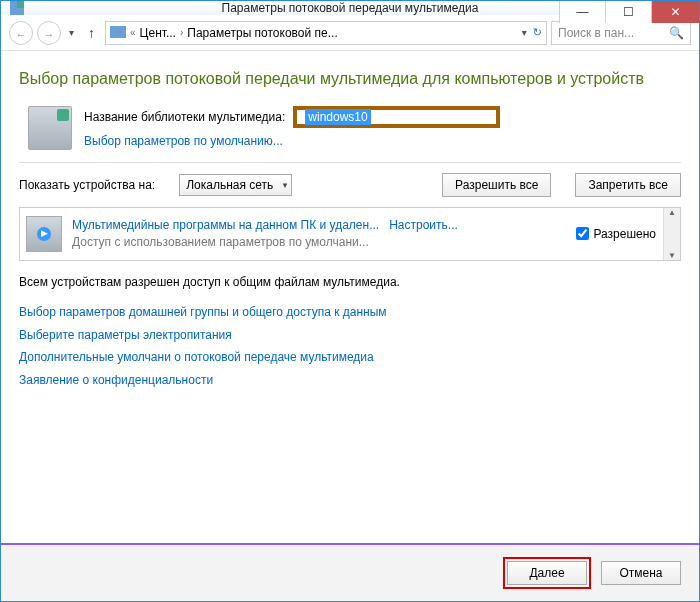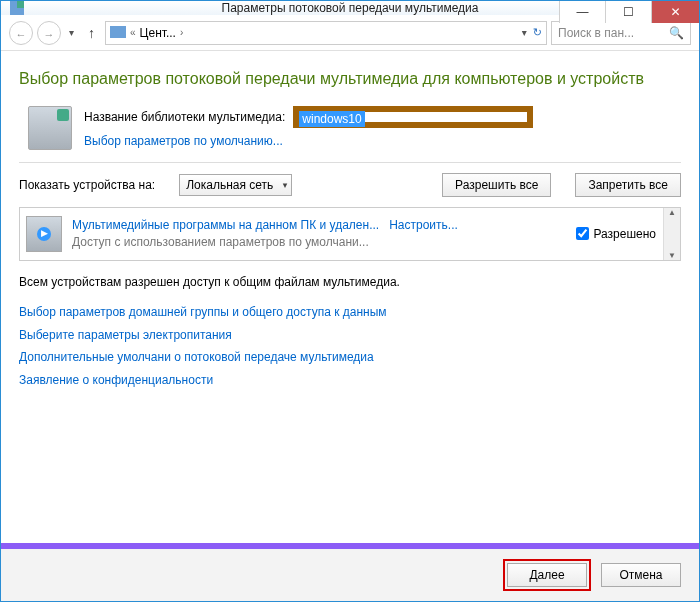--- a/index.html
+++ b/index.html
@@ -19,39 +19,39 @@
 .addressbar .chev { font-size: 10px; color: #555; margin-left: auto; }
 .addressbar .refresh { font-size: 11px; color: #2a6fbf; margin-left: 4px; }
 .searchbox { width: 140px; height: 24px; border: 1px solid #ccc; display: flex; align-items: center; font-size: 12px; color: #888; padding: 0 6px; justify-content: space-between; }
 .content { padding: 18px 18px 0 18px; }
 .heading { font-size: 16px; color: #4d7c0f; margin-bottom: 16px; line-height: 1.3; }
 .libblock { display: flex; gap: 12px; margin-left: 9px; }
 .libicon { width: 44px; height: 44px; background: linear-gradient(#d0d8e0,#a8b0b8); border: 1px solid #aaa; border-radius: 2px; position: relative; }
 .libicon::after { content: ""; position: absolute; top: 2px; right: 2px; width: 12px; height: 12px; background: #4a8; border-radius: 2px; }
 .libfields { flex: 1; font-size: 12px; }
 .librow { display: flex; align-items: center; gap: 8px; margin-bottom: 6px; }
-.libinput { width: 240px; height: 22px; border: 6px solid #a16207; padding: 0 0; font-size: 12px; }
+.libinput { width: 207px; height: 22px; border: 4px solid #a16207; padding: 0 8px; font-size: 12px; }
 .libinput .sel { background: #3399ff; color: #fff; padding: 1px 3px; }
 .link { color: #0066cc; cursor: pointer; }
 .hr { border: 0; border-top: 1px solid #ddd; margin: 12px 0 10px; }
 .showrow { display: flex; align-items: center; gap: 24px; font-size: 12px; margin-bottom: 10px; }
 .select { height: 22px; border: 1px solid #aaa; background: linear-gradient(#fff,#eee); padding: 0 18px 0 6px; font-size: 12px; display: flex; align-items: center; position: relative; }
 .select::after { content: "▾"; position: absolute; right: 4px; font-size: 9px; color: #444; }
 .btn { height: 24px; padding: 0 12px; border: 1px solid #aaa; background: linear-gradient(#fdfdfd,#ececec); font-size: 12px; display: flex; align-items: center; cursor: default; }
 .devicebox { border: 1px solid #ccc; height: 54px; display: flex; align-items: center; position: relative; font-size: 12px; padding: 4px 6px; gap: 10px; }
 .devicon { width: 36px; height: 36px; background: linear-gradient(#d0d8e0,#a8b0b8); border: 1px solid #aaa; position: relative; }
 .devicon::after { content: ""; position: absolute; top: 10px; left: 10px; width: 14px; height: 14px; border-radius: 50%; background: #3399ff; }
 .devicon::before { content: "▶"; position: absolute; top: 11px; left: 14px; font-size: 9px; color: #fff; z-index: 2; }
 .devtext { flex: 1; line-height: 1.4; }
 .devtext .gray { color: #777; }
 .allowcell { display: flex; align-items: center; gap: 4px; padding-right: 18px; }
 .scrolltrack { position: absolute; right: 0; top: 0; bottom: 0; width: 17px; background: #f0f0f0; border-left: 1px solid #ddd; display: flex; flex-direction: column; justify-content: space-between; align-items: center; font-size: 8px; color: #666; }
 .statusline { font-size: 12px; margin: 14px 0 12px; }
 .linklist { font-size: 12px; line-height: 1.9; }
-.footer { position: absolute; left: 1px; right: 1px; bottom: 1px; height: 58px; border-top: 6px solid #8b5cf6; background: #f3f3f3; display: flex; align-items: center; justify-content: flex-end; padding: 0 18px; gap: 10px; }
+.footer { position: absolute; left: 1px; right: 1px; bottom: 1px; height: 58px; border-top: 2px solid #8b5cf6; background: #f3f3f3; display: flex; align-items: center; justify-content: flex-end; padding: 0 18px; gap: 10px; }
 .footer .btn { min-width: 80px; justify-content: center; }
 .highlight { border: 2px solid #d40000; padding: 2px; }
 </style>
 </head>
 <body>
 
 <div class="titlebar">
   <span class="icon">
     <svg width="14" height="14">
         <rect width="14" height="14" fill="#6aa0d8"></rect>
@@ -71,20 +71,21 @@
   <div class="navbtn">→</div>
   <span class="dropchev">▾</span>
   <span class="uparrow">↑</span>
   <div class="addressbar">
     <span><svg width="16" height="14">
           <rect width="16" height="12" y="2" fill="#6aa0d8"></rect>
         </svg></span>
     <span class="sep">«</span>
     <span>Цент...</span>
     <span class="sep">›</span>
+    <span>Параметры потоковой пе...</span>
     <span class="chev">▾</span>
     <span class="refresh">↻</span>
   </div>
   <div class="searchbox">
     <span>Поиск в пан...</span>
     <span>🔍</span>
   </div>
 </div>
 
 <div class="content">

